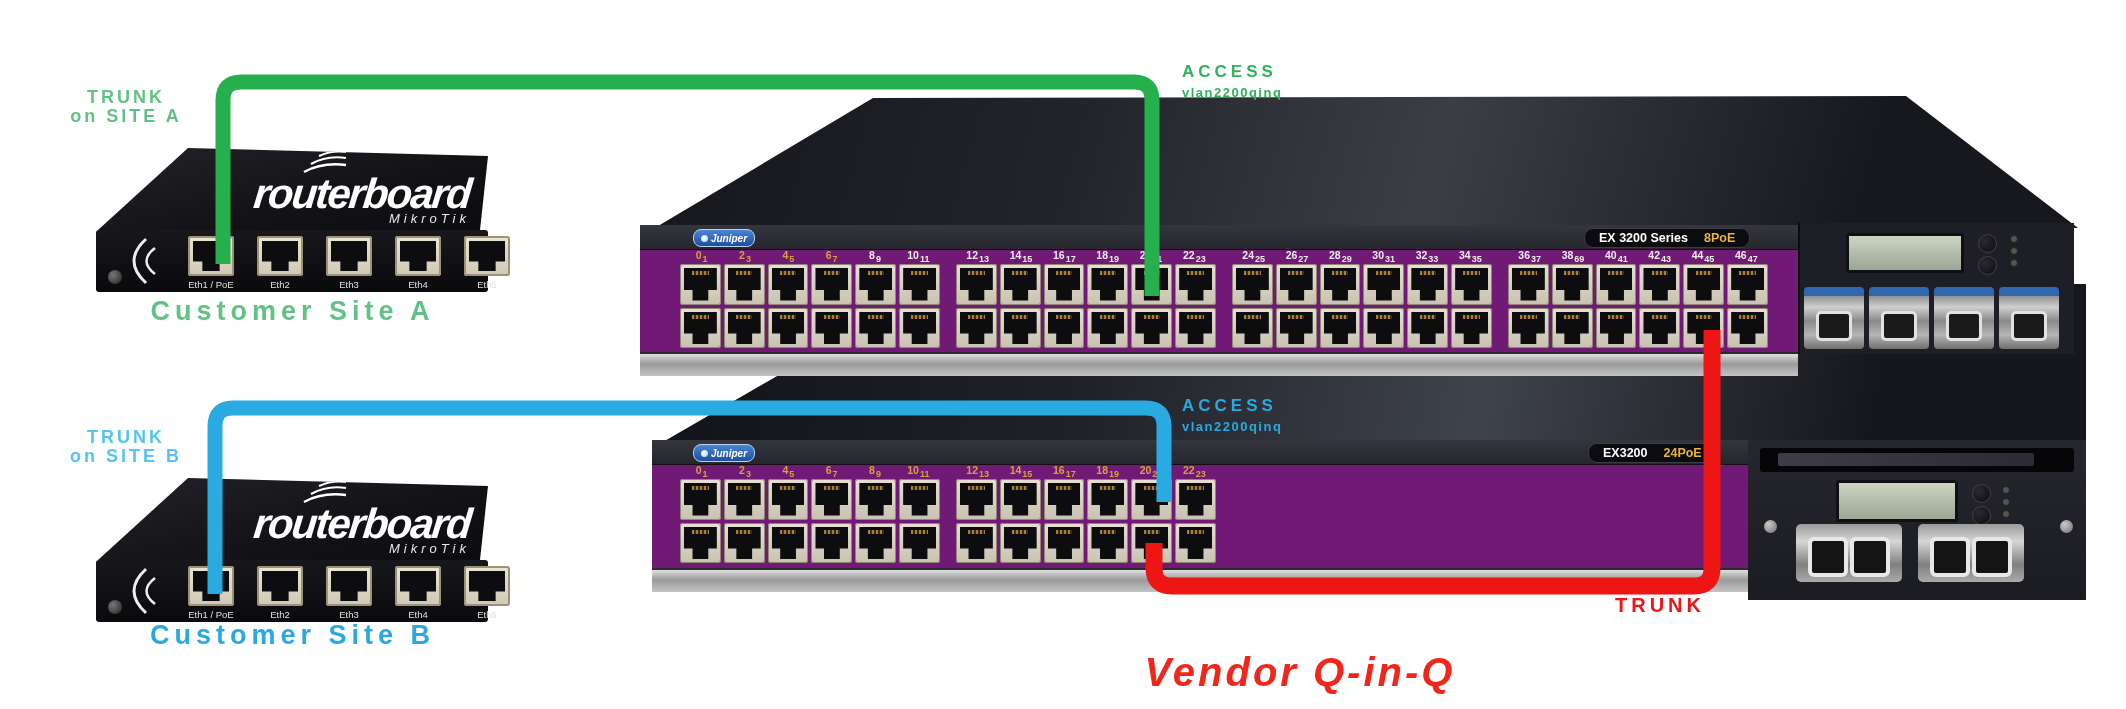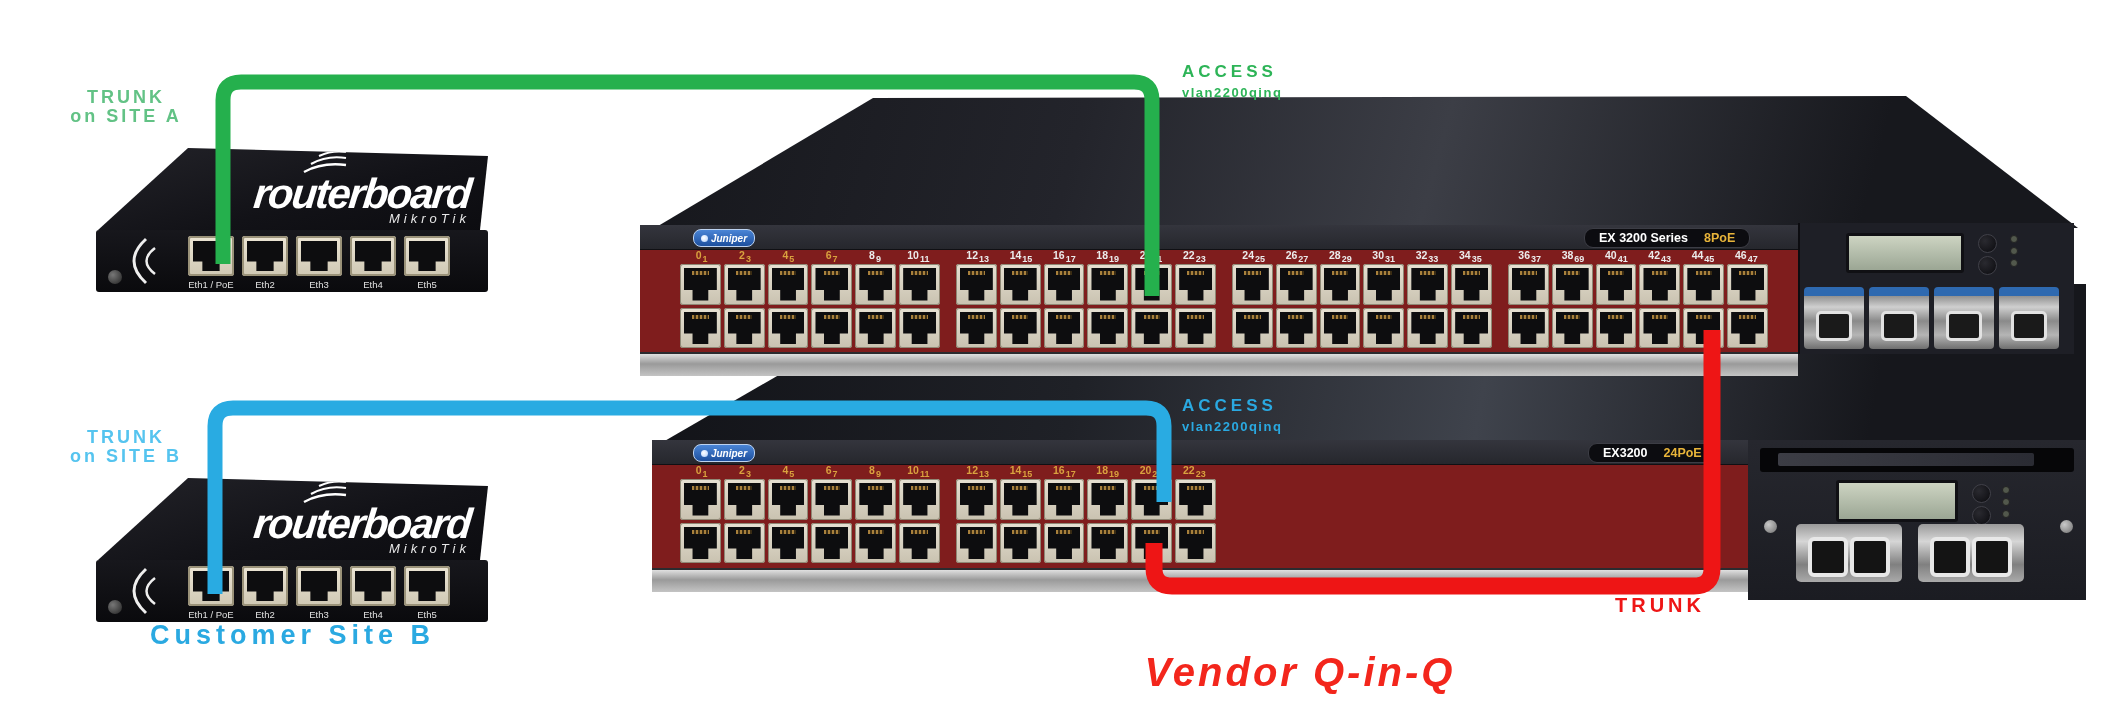--- a/index.html
+++ b/index.html
@@ -9,21 +9,21 @@
   
   .topface{position:absolute;z-index:1;}
   .sw1-topface{left:648px;top:96px;width:1430px;height:136px;
     clip-path:polygon(0px 136px,225px 2px,1258px 0px,1430px 132px);
     background:linear-gradient(105deg,#16171c 0%,#23242b 30%,#3c3e46 55%,#17181d 85%);}
   .sw2-topface{left:656px;top:284px;width:1430px;height:162px;
     clip-path:polygon(0px 162px,280px 0px,1430px 0px,1430px 160px);
     background:linear-gradient(100deg,#121318 0%,#1f2127 30%,#3f434c 58%,#16171c 85%);}
 
   
-  .sw-panel{position:absolute;z-index:5;background:#7f1d1d;}
+  .sw-panel{position:absolute;z-index:5;background:#701a75;}
   .sw1-panel{left:640px;top:225px;width:1158px;height:127px;}
   .sw2-panel{left:652px;top:440px;width:1096px;height:128px;}
   .bezel{position:absolute;left:0;right:0;top:0;height:24px;
     background:linear-gradient(180deg,#34353d,#26272d);border-bottom:1px solid #101014;}
   .juniper-pill{position:absolute;top:4px;height:16px;width:60px;border-radius:8px;
     background:linear-gradient(180deg,#4a85d6,#1d4f9e);border:1px solid #bcd2f0;
     color:#fff;font-size:10px;font-weight:bold;font-style:italic;
     display:flex;align-items:center;justify-content:center;gap:3px;}
   .sw1-panel .juniper-pill{left:53px;} .sw2-panel .juniper-pill{left:41px;}
   .jdot{width:7px;height:7px;border-radius:50%;
@@ -99,21 +99,21 @@
   .rb-brand{display:block;font-size:42px;font-style:italic;font-weight:bold;
     letter-spacing:-2px;transform:skewX(-6deg);line-height:40px;}
   .rb-sub{display:block;font-size:13px;font-style:italic;letter-spacing:4px;color:#e8e8e8;margin-top:-3px;}
   .logo-waves{position:absolute;right:140px;top:2px;}
   .rb-front{position:absolute;z-index:10;width:392px;height:62px;border-radius:3px;
     background:linear-gradient(180deg,#17171c,#0a0a0d);}
   .rbA-front{left:96px;top:230px;} .rbB-front{left:96px;top:560px;}
   .rb-screw{position:absolute;left:12px;top:40px;width:14px;height:14px;border-radius:50%;
     background:radial-gradient(circle at 35% 35%,#777,#222);}
   .rb-waves{position:absolute;left:24px;top:7px;}
-  .rb-ports{position:absolute;left:92px;top:6px;display:flex;gap:8px;}
+  .rb-ports{position:absolute;left:92px;top:6px;display:flex;gap:23px;}
   .rb-cell{width:46px;text-align:center;}
   .rb-port{position:relative;width:46px;height:40px;background:linear-gradient(180deg,#ece5d4,#cfc8b4);
     border-radius:3px;box-shadow:inset 0 0 0 2px #9a9279;}
   .rb-port::before{content:"";position:absolute;left:5px;right:5px;top:5px;bottom:5px;background:#0d0d0f;
     clip-path:polygon(0 0,100% 0,100% 68%,74% 68%,74% 100%,26% 100%,26% 68%,0 68%);}
   .rb-port-label{margin-top:3px;font-size:9.5px;color:#e0e0e0;white-space:nowrap;}
 
   
   .lbl{position:absolute;font-weight:bold;z-index:40;}
   .lbl span{display:block;}
@@ -538,20 +538,21 @@
   </div>
 
   <div class="lbl" id="trunk-a">
     <span>TRUNK</span>
     <span>on SITE A</span>
   </div>
   <div class="lbl" id="access-a">
     <span class="access-l1">ACCESS</span>
     <span class="access-l2">vlan2200qinq</span>
   </div>
+  <div class="lbl" id="cust-a">Customer Site A</div>
 
   <div class="lbl" id="trunk-b">
     <span>TRUNK</span>
     <span>on SITE B</span>
   </div>
   <div class="lbl" id="access-b">
     <span class="access-l1">ACCESS</span>
     <span class="access-l2">vlan2200qinq</span>
   </div>
   <div class="lbl" id="cust-b">Customer Site B</div>

